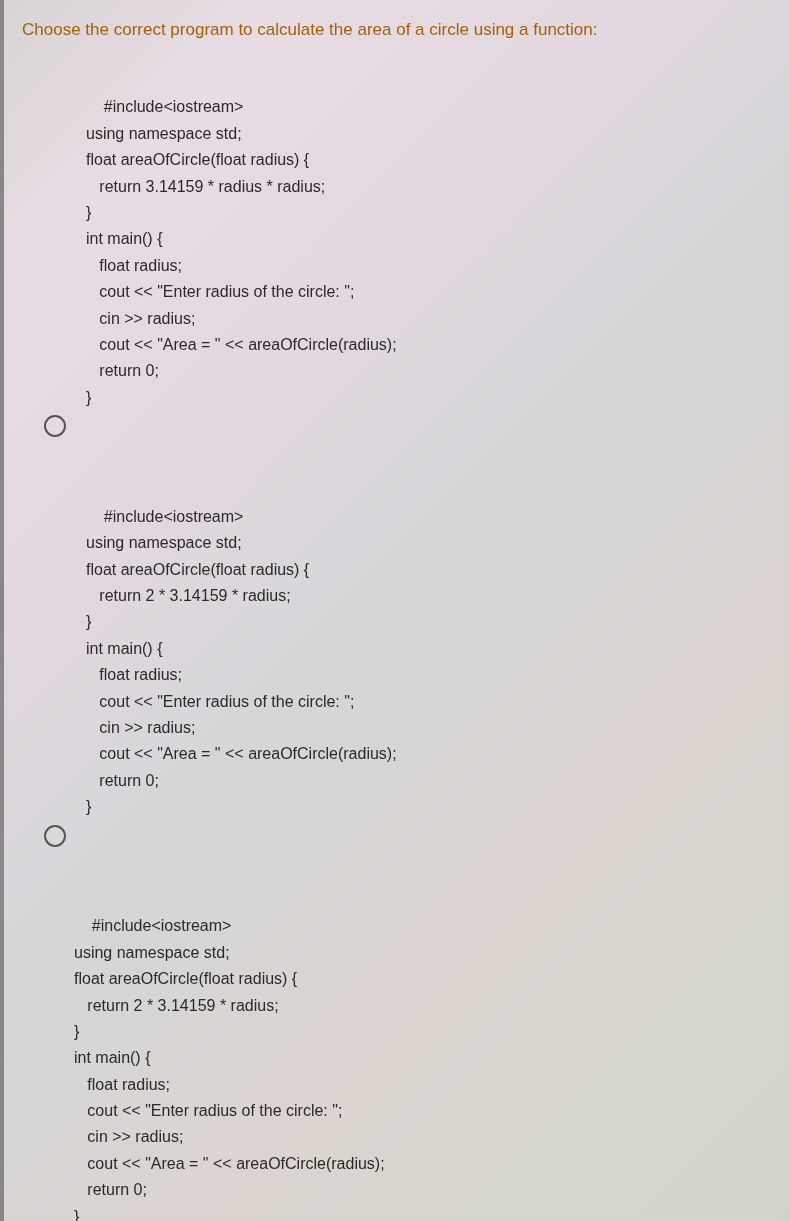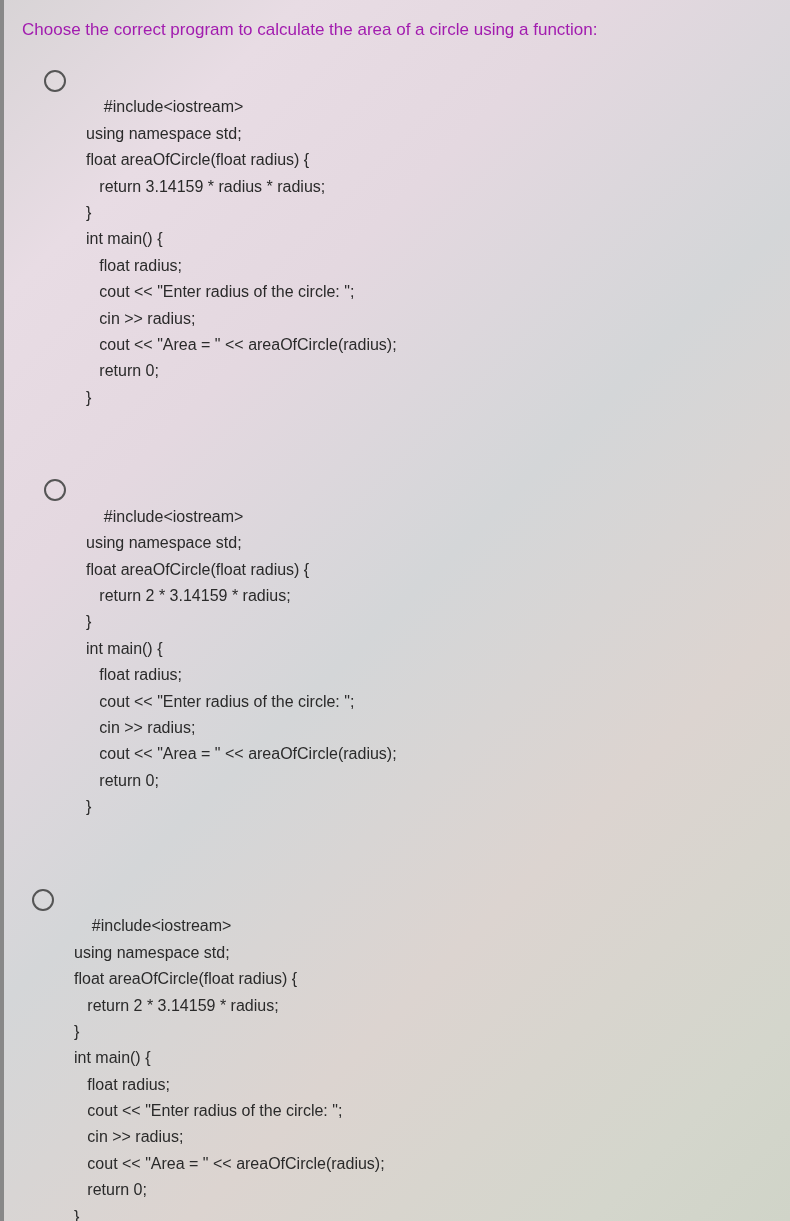--- a/index.html
+++ b/index.html
@@ -15,27 +15,27 @@
   }
   body::before {
     content: "";
     position: absolute;
     left: 0; top: 0;
     width: 4px; height: 100%;
     background: #888;
   }
   .question {
     font-size: 17px;
-    color: #a21caf;
+    color: #a16207;
     margin-bottom: 28px;
     margin-left: 2px;
   }
   .option {
     display: flex;
-    align-items: flex-start;
+    align-items: flex-end;
     margin-bottom: 40px;
     margin-left: 24px;
   }
   .radio {
     width: 22px;
     height: 22px;
     border: 2px solid #555;
     border-radius: 50%;
     flex-shrink: 0;
     margin-top: 2px;

